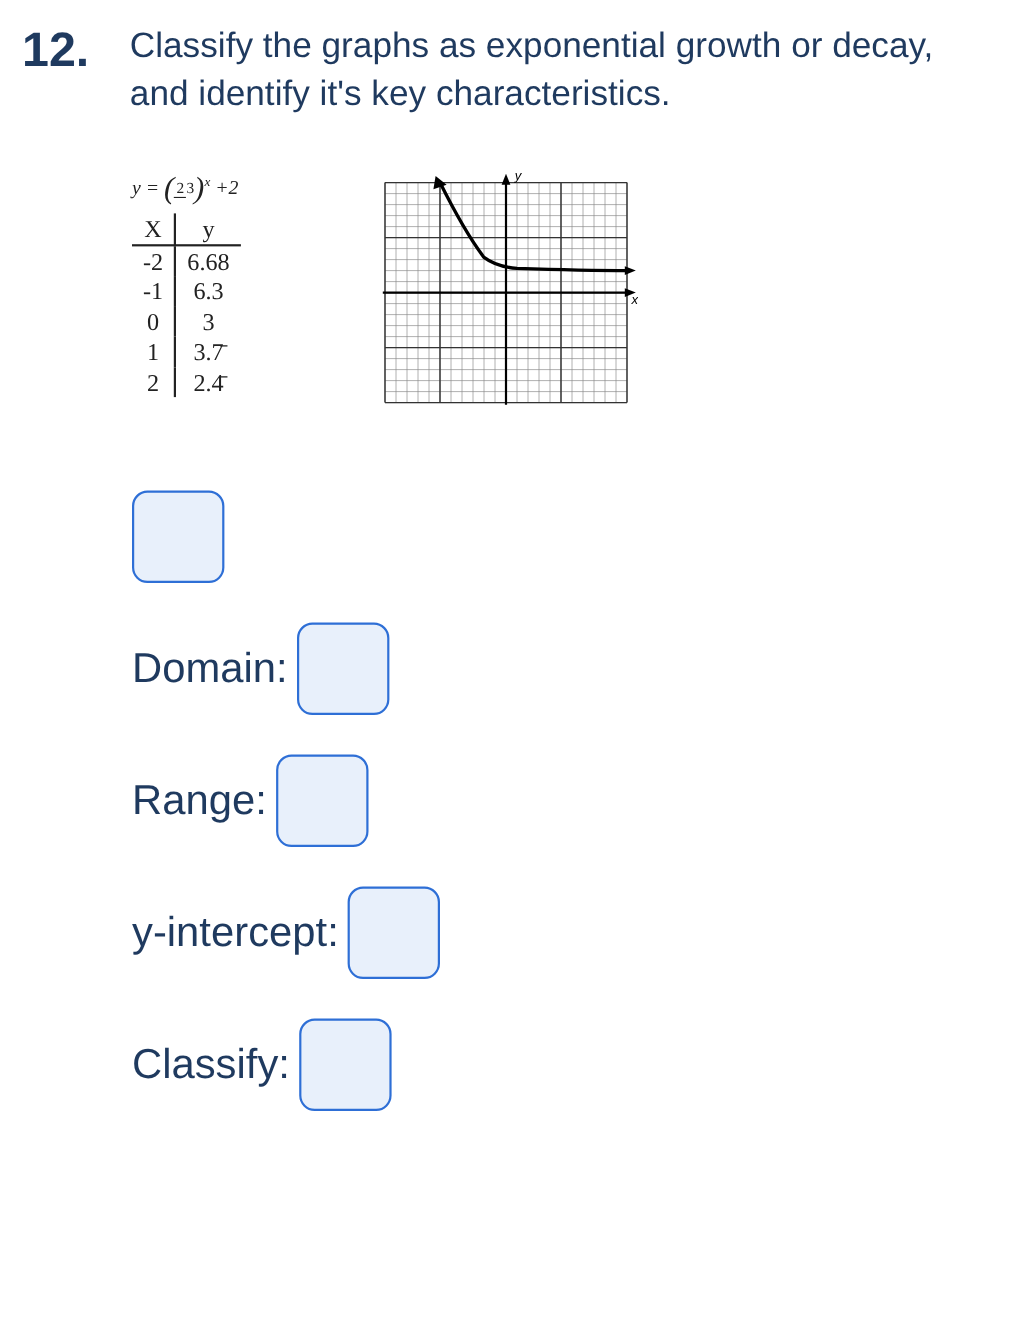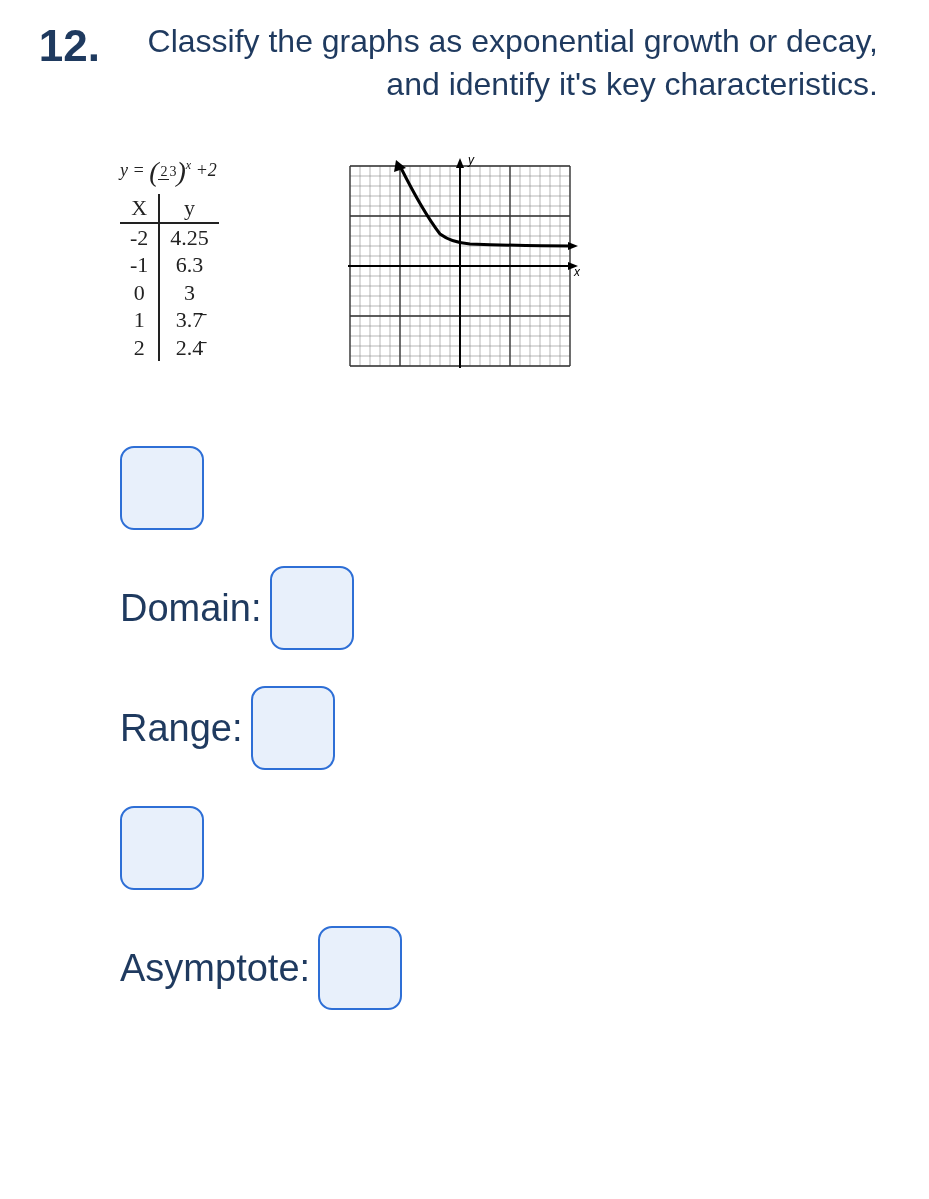--- a/index.html
+++ b/index.html
@@ -11,21 +11,20 @@
     color: #1f3a5f;
   }
   .page {
     width: 929px;
     padding: 20px 40px 40px 20px;
   }
   .header-row {
     display: flex;
     align-items: flex-start;
     gap: 18px;
-    text-align: right;
   }
   .qnum {
     font-size: 44px;
     font-weight: 700;
     color: #1f3a5f;
     line-height: 1.2;
     min-width: 80px;
   }
   .qtext {
     font-size: 32px;
@@ -129,21 +128,21 @@
       <table class="hw-table">
         <thead>
           <tr>
             <th>X</th>
             <th>y</th>
           </tr>
         </thead>
         <tbody>
           <tr>
             <td>-2</td>
-            <td>4.25</td>
+            <td>6.68</td>
           </tr>
           <tr>
             <td>-1</td>
             <td>6.3</td>
           </tr>
           <tr>
             <td>0</td>
             <td>3</td>
           </tr>
           <tr>
@@ -251,23 +250,24 @@
       <span class="answer-label">Domain:</span>
       <span class="answer-box"></span>
     </div>
 
     <div class="answer-line">
       <span class="answer-label">Range:</span>
       <span class="answer-box"></span>
     </div>
 
     <div class="answer-line">
-      <span class="answer-box"></span>
-    </div>
-
-    <div class="answer-line">
-      <span class="answer-label">Asymptote:</span>
+      <span class="answer-label">y-intercept:</span>
+      <span class="answer-box"></span>
+    </div>
+
+    <div class="answer-line">
+      <span class="answer-label">Classify:</span>
       <span class="answer-box"></span>
     </div>
 
   </div>
 
 </div>
 
 </body></html>

